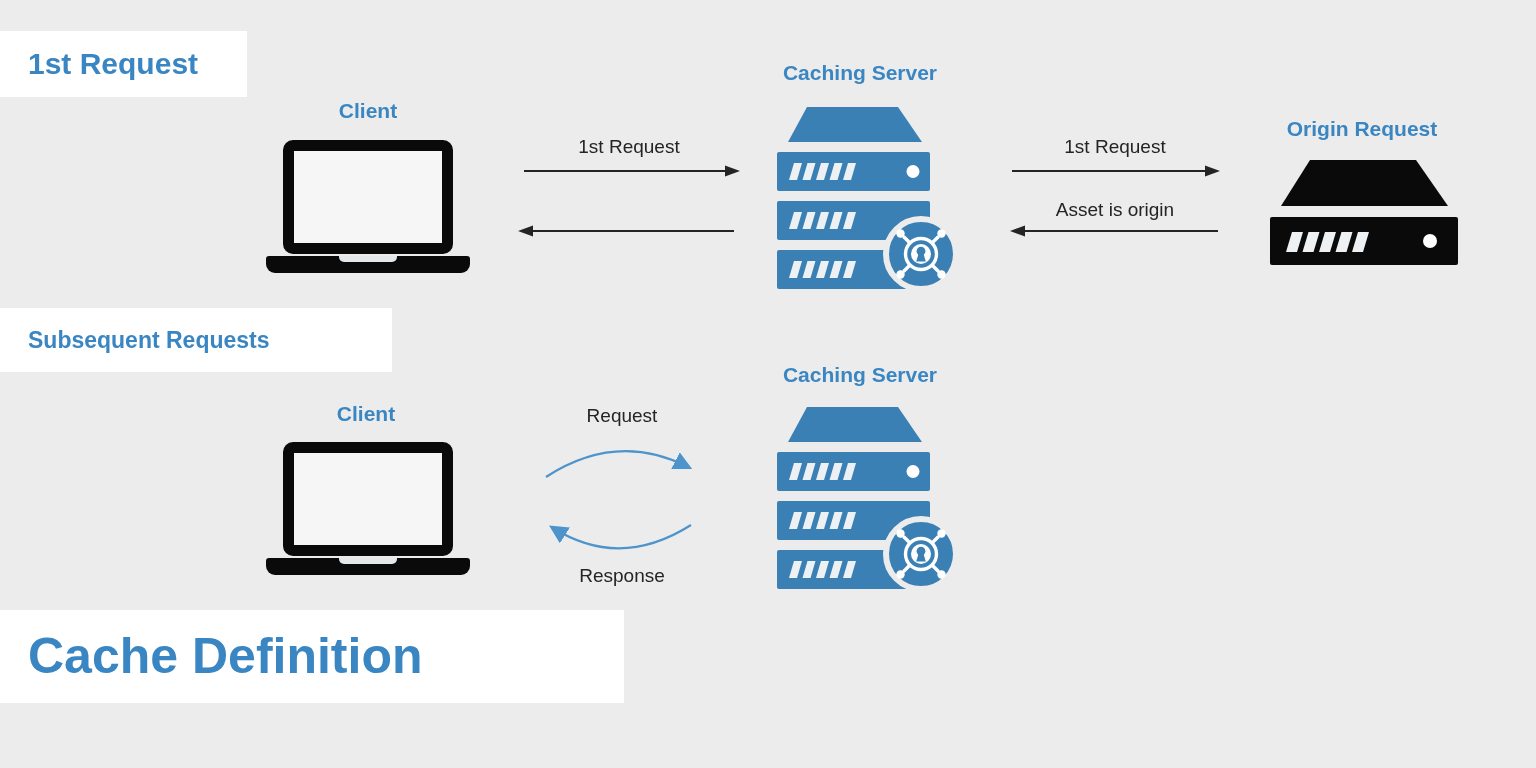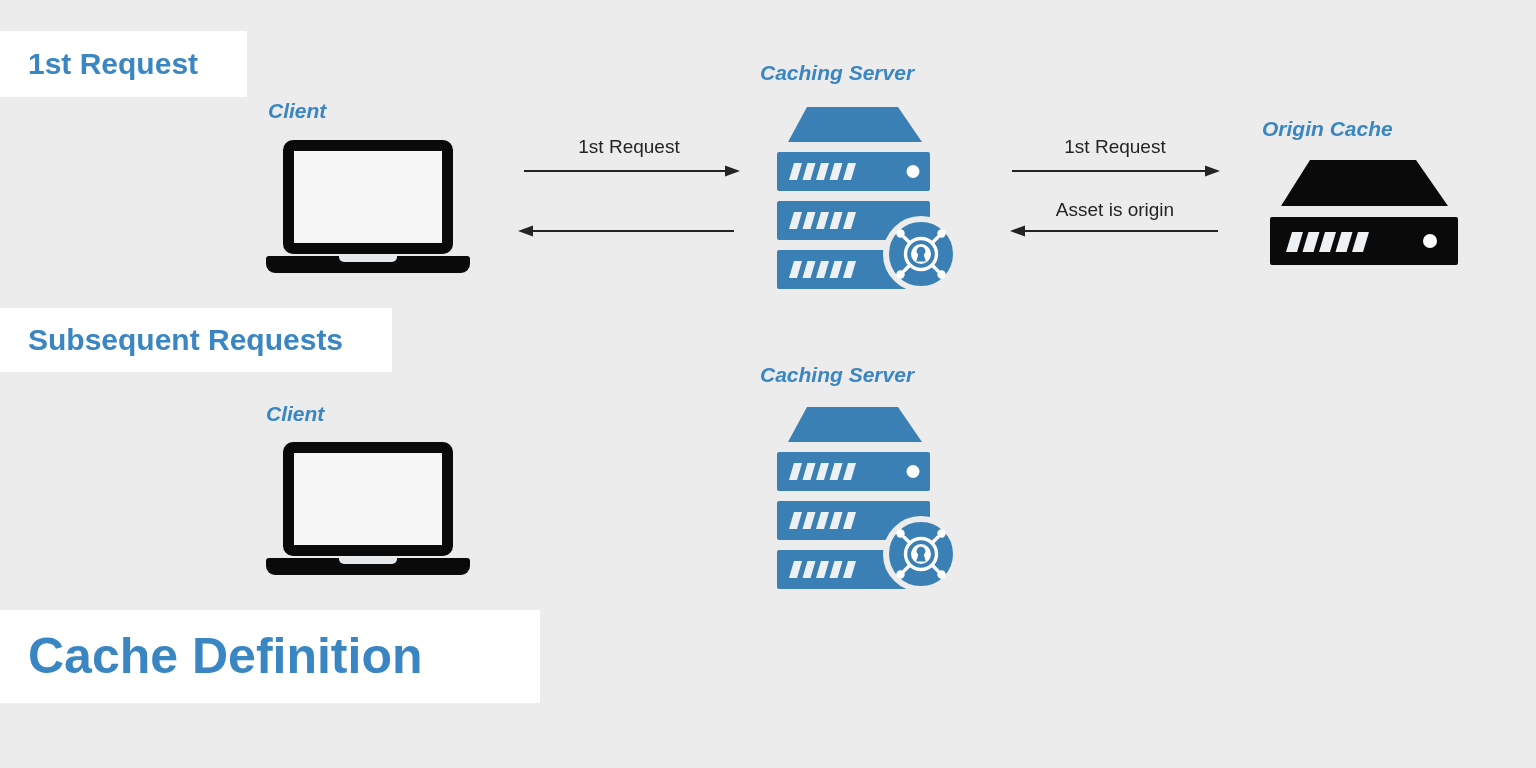--- a/index.html
+++ b/index.html
@@ -19,33 +19,32 @@
     position: absolute;
     left: 0;
     background: var(--panel, #ffffff);
     color: var(--accent-blue, #3a86c2);
     font-weight: bold;
     box-sizing: border-box;
     padding-left: 28px;
     white-space: nowrap;
   }
   .box-first   { top: 31px;  width: 247px; height: 66px; font-size: 30px; line-height: 66px; }
-  .box-subseq  { top: 308px; width: 392px; height: 64px; font-size: 30px; line-height: 64px; }
-  .box-cache   { top: 610px; width: 540px; height: 93px; font-size: 50px; line-height: 93px; }
+  .box-subseq  { top: 308px; width: 392px; height: 64px; font-size: 23px; line-height: 64px; }
+  .box-cache   { top: 610px; width: 624px; height: 93px; font-size: 50px; line-height: 93px; }
 
   
   .node-label {
     position: absolute;
     width: 200px;
-    text-align: left;
+    text-align: center;
     color: var(--accent-blue, #3a86c2);
     font-size: 21px;
     font-weight: bold;
     white-space: nowrap;
-    font-style: italic;
   }
   .lbl-client-top    { left: 268px;  top: 99px;  }
   .lbl-caching-top   { left: 760px;  top: 61px;  }
   .lbl-origin        { left: 1262px; top: 117px; }
   .lbl-client-bot    { left: 266px;  top: 402px; }
   .lbl-caching-bot   { left: 760px;  top: 363px; }
 
   
   .laptop { position: absolute; width: 204px; }
   .laptop-top    { left: 266px; top: 140px; }
@@ -209,38 +208,51 @@
       <line class="arr-line" x1="4" y1="6" x2="198" y2="6"></line>
       <polygon class="arr-head" points="197,0.5 212,6 197,11.5"></polygon>
     </svg>
     <div class="arrow-label al-2">Asset is origin</div>
     <svg class="arrow-svg as-2" width="214" height="12" viewBox="0 0 214 12">
       <line class="arr-line" x1="16" y1="6" x2="210" y2="6"></line>
       <polygon class="arr-head" points="17,0.5 2,6 17,11.5"></polygon>
     </svg>
   </div>
 
-  <div class="node-label lbl-origin">Origin Cache</div>
+  <div class="node-label lbl-origin">Origin Request</div>
   <svg class="svg-abs origin-srv" width="188" height="106" viewBox="0 0 188 106">
     <polygon class="blk" points="40,0 146,0 178,46 11,46"></polygon>
     <rect class="blk" x="0" y="57" width="188" height="48" rx="2"></rect>
     <polygon class="srv-slash" points="22,72 33,72 27,92 16,92"></polygon>
     <polygon class="srv-slash" points="38.5,72 49.5,72 43.5,92 32.5,92"></polygon>
     <polygon class="srv-slash" points="55,72 66,72 60,92 49,92"></polygon>
     <polygon class="srv-slash" points="71.5,72 82.5,72 76.5,92 65.5,92"></polygon>
     <polygon class="srv-slash" points="88,72 99,72 93,92 82,92"></polygon>
     <circle class="srv-white" cx="160" cy="81" r="7"></circle>
   </svg>
 
   <div class="node-label lbl-client-bot">Client</div>
   <div class="laptop laptop-bottom">
     <div class="screen"></div>
     <div class="base"></div>
   </div>
 
+  <div class="curved-group">
+    <div class="curved-label cl-req">Request</div>
+    <svg class="curved-svg" width="164" height="125" viewBox="0 0 164 125">
+      <defs>
+        <marker id="bluehead" viewBox="0 0 10 10" refX="7.5" refY="5" markerWidth="8.5" markerHeight="8.5" orient="auto">
+          <path d="M0,0 L10,5 L0,10 Z" fill="#4d94cc"></path>
+        </marker>
+      </defs>
+      <path class="curve" d="M 6,40 Q 77,-6 148,30" marker-end="url(#bluehead)"></path>
+      <path class="curve" d="M 151,88 Q 80,133 13,91" marker-end="url(#bluehead)"></path>
+    </svg>
+    <div class="curved-label cl-res">Response</div>
+  </div>
 
   <div class="node-label lbl-caching-bot">Caching Server</div>
   <svg class="svg-abs srv-bot" width="185" height="186" viewBox="0 0 185 186">
     <polygon class="srv-blue" points="30,0 121,0 145,35 11,35"></polygon>
     <g transform="translate(0,45)">
       <rect class="srv-blue" x="0" y="0" width="153" height="39" rx="2"></rect>
       <polygon class="srv-slash" points="17,11 25,11 20,28 12,28"></polygon>
       <polygon class="srv-slash" points="30.5,11 38.5,11 33.5,28 25.5,28"></polygon>
       <polygon class="srv-slash" points="44,11 52,11 47,28 39,28"></polygon>
       <polygon class="srv-slash" points="57.5,11 65.5,11 60.5,28 52.5,28"></polygon>

